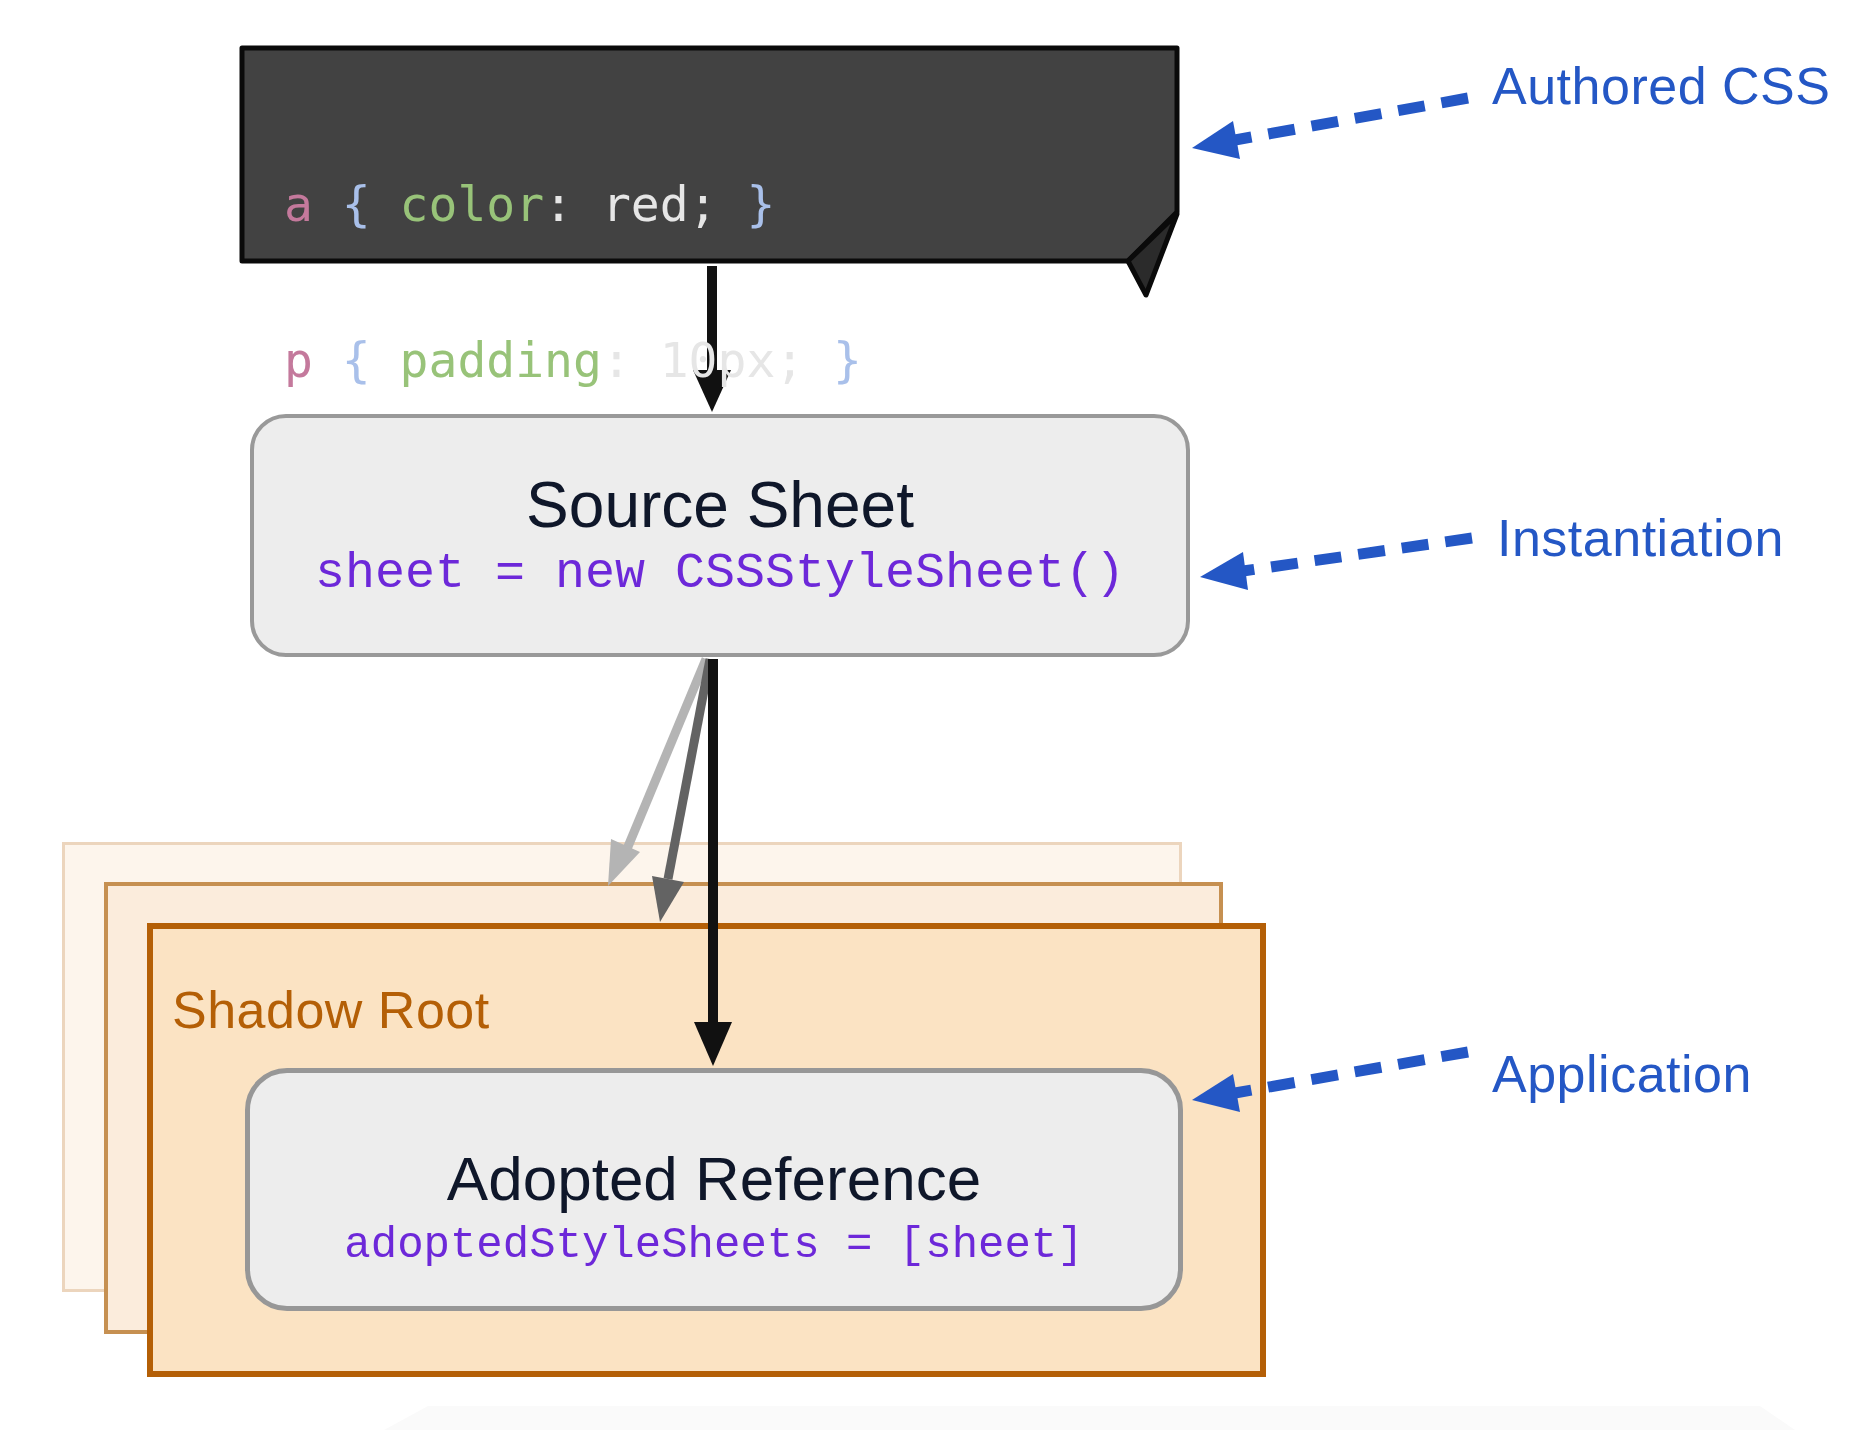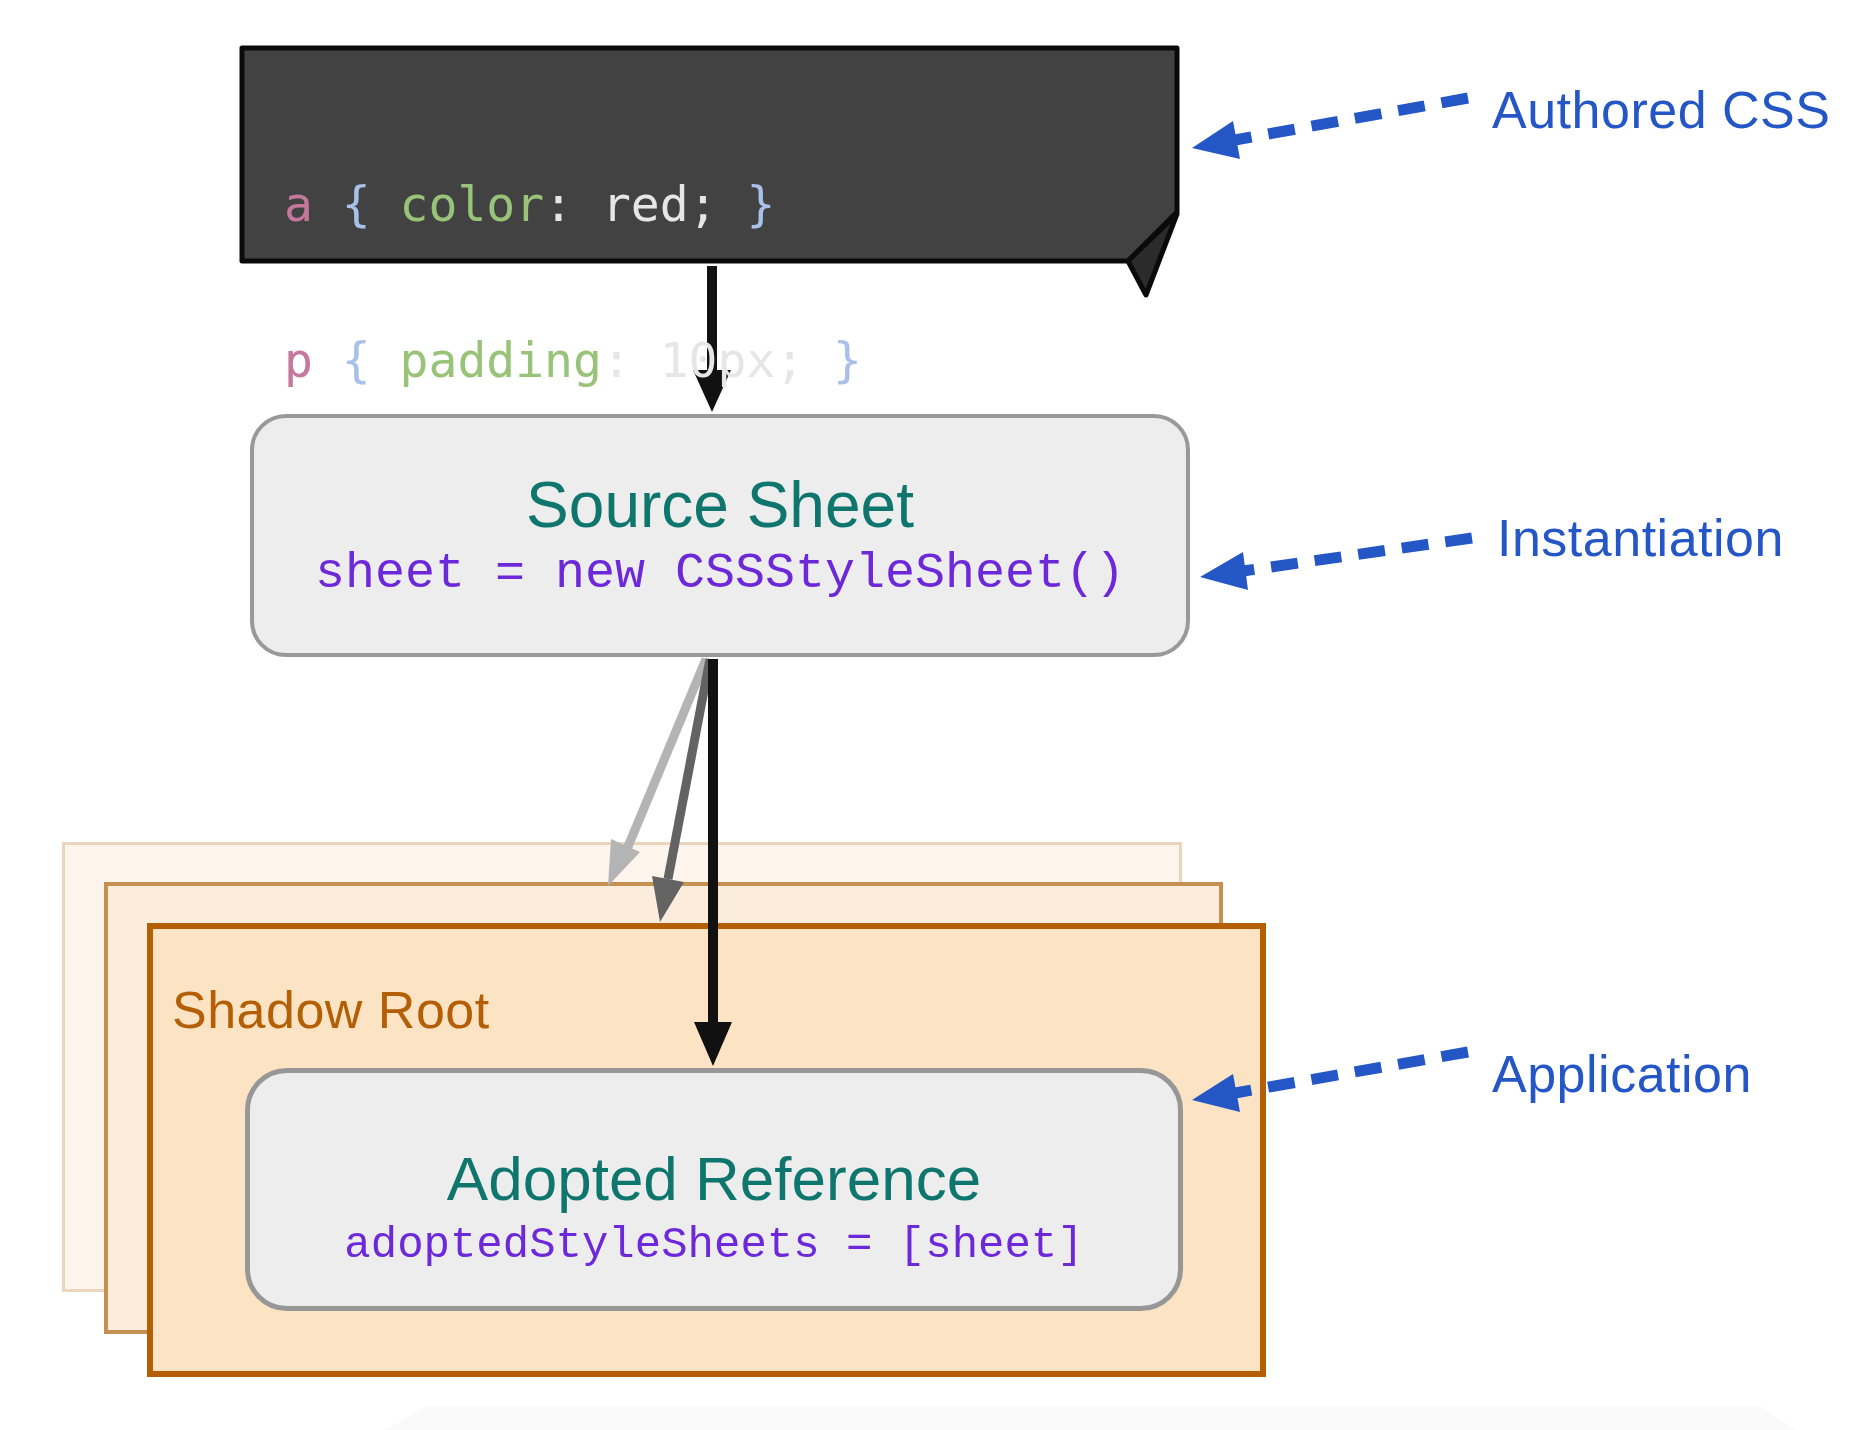--- a/index.html
+++ b/index.html
@@ -38,21 +38,21 @@
     text-align:center;
   }
   .source-box{
     left:250px;top:414px;width:940px;height:243px;
     border:4px solid #999999;border-radius:36px;z-index:4;
   }
   .adopted-box{
     left:245px;top:1068px;width:938px;height:243px;
     border:5px solid #979797;border-radius:42px;z-index:4;
   }
-  .box-title{font-size:64px;line-height:76px;color:#0f766e;font-weight:400;}
+  .box-title{font-size:64px;line-height:76px;color:#0f172a;font-weight:400;}
   .adopted-box .box-title{font-size:62px;line-height:74px;margin-top:36px;}
   .box-code{
     font-family:Liberation Mono, monospace;
     font-size:50px;line-height:62px;color:#6d28d9;white-space:pre;
   }
   .adopted-box .box-code{font-size:44px;line-height:58px;}
 
   
   .dark-code{
     position:absolute;left:284px;top:74px;z-index:6;
@@ -62,21 +62,21 @@
   .tok-sel{color:#c4799c;}
   .tok-brace{color:#a9c0ea;}
   .tok-prop{color:#98c379;}
   .tok-plain{color:#e6e6e6;}
 
   
   .annot{
     position:absolute;z-index:7;
     font-size:52px;color:#2457c5;letter-spacing:0.5px;
   }
-  .annot-authored{left:1492px;top:80px;}
+  .annot-authored{left:1492px;top:56px;}
   .annot-instantiation{left:1497px;top:508px;}
   .annot-application{left:1492px;top:1044px;}
 
   
   svg.overlay{position:absolute;left:0;top:0;z-index:5;}
 </style>
 </head>
 <body>
 
 <div class="canvas">

